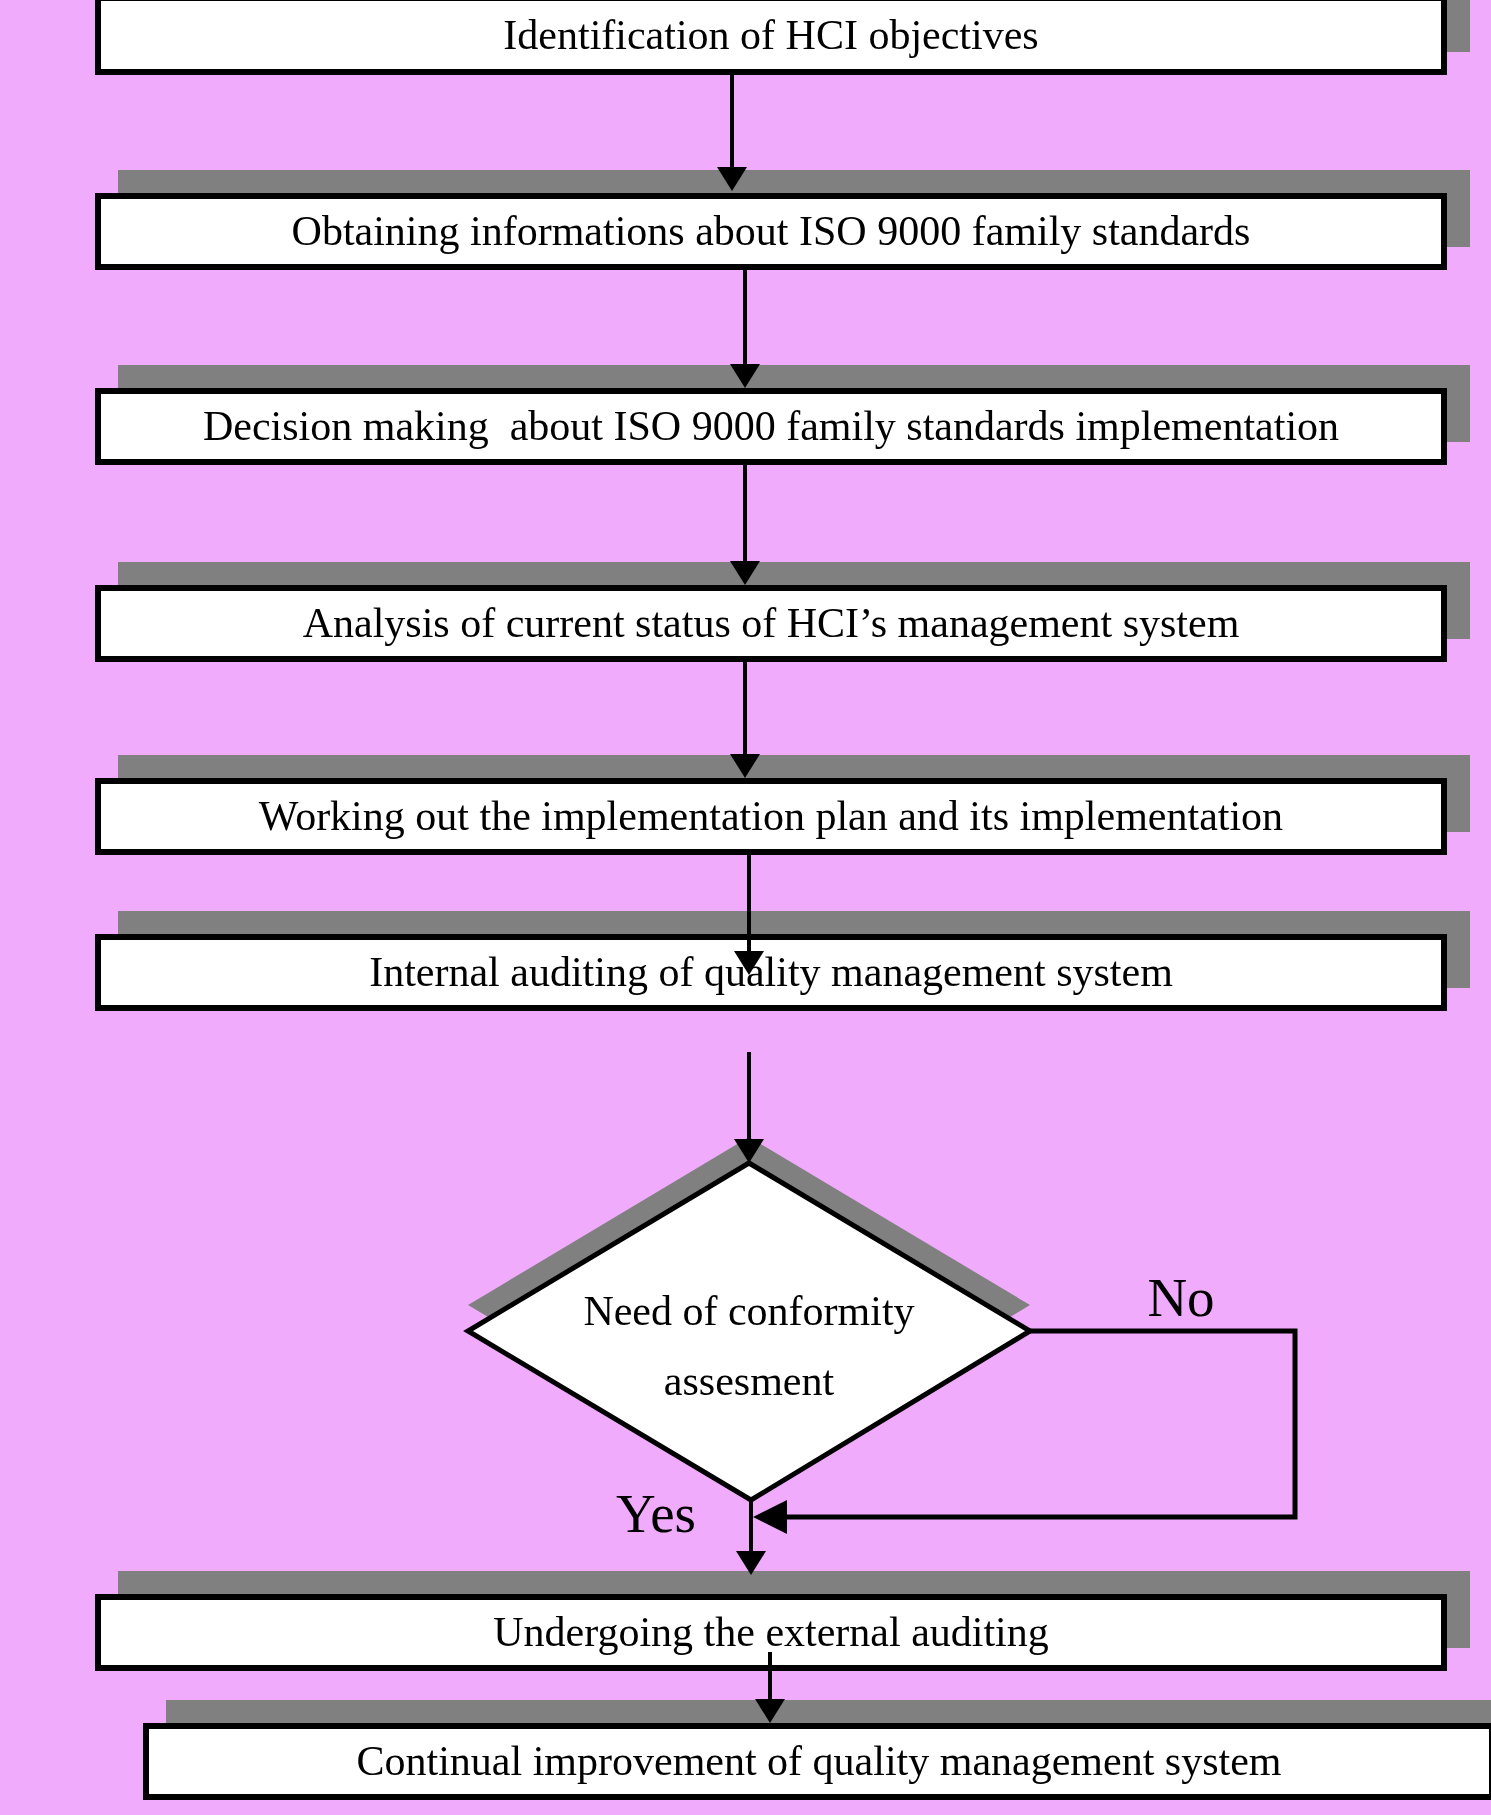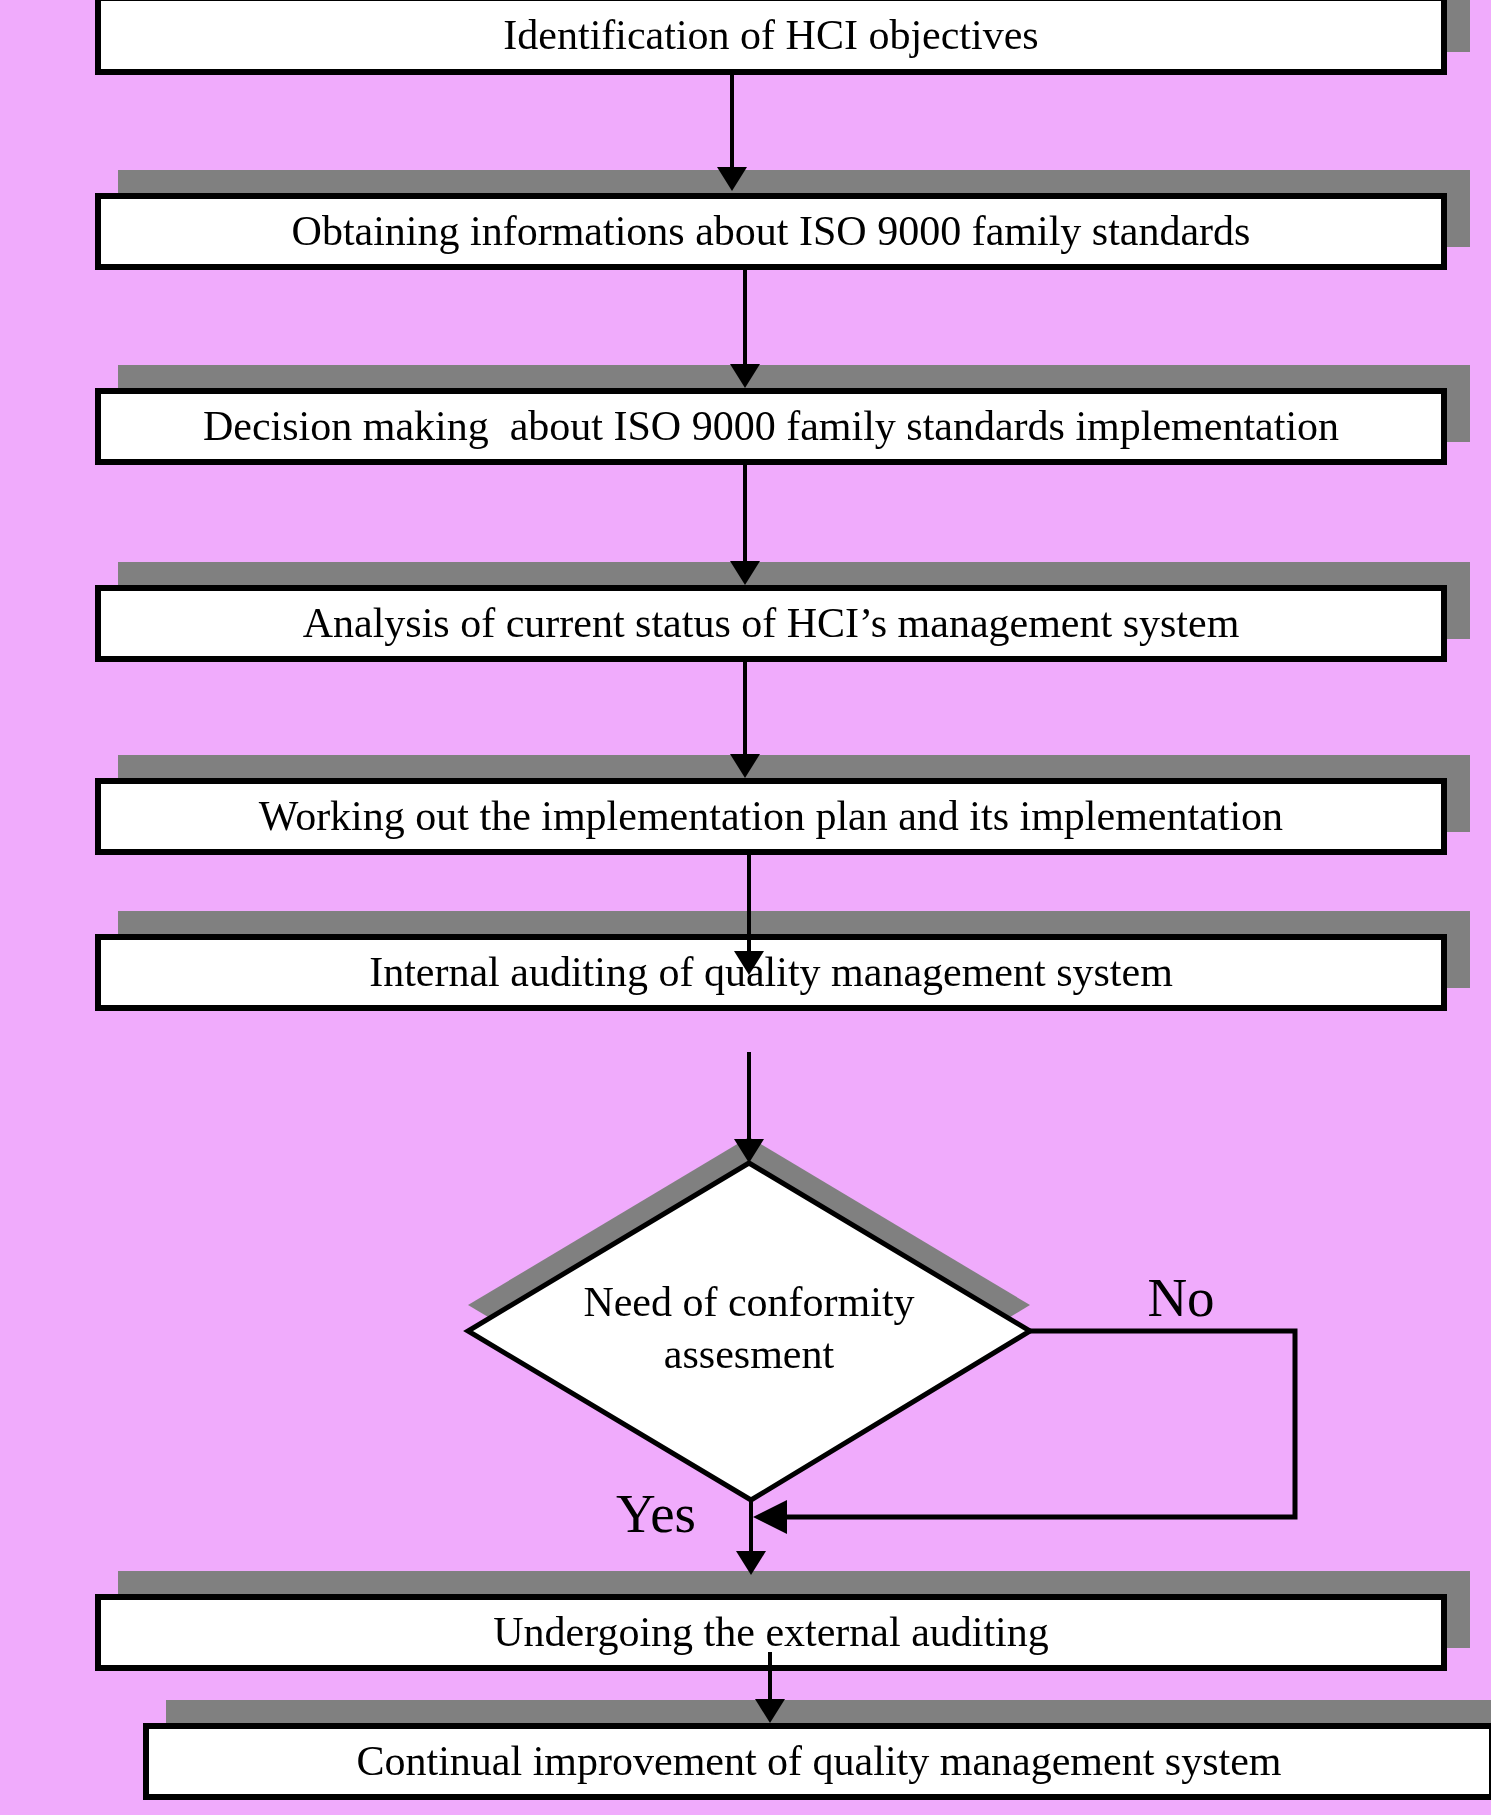--- a/index.html
+++ b/index.html
@@ -38,21 +38,21 @@
   }
   .ahead-left{
     position:absolute;width:0;height:0;
     border-top:17px solid transparent;
     border-bottom:17px solid transparent;
     border-right:34px solid #000;
   }
   #decision-svg{position:absolute;left:0;top:0;}
   .diamond-label{
     position:absolute;left:499px;top:1276px;width:500px;
-    font-size:42px;line-height:52px;
+    font-size:42px;line-height:70px;
     text-align:center;white-space:pre-wrap;
   }
   .branch-label{
     position:absolute;width:120px;
     font-size:55px;text-align:center;
   }
   #yes-label{left:596px;top:1482px;}
   #no-label{left:1121px;top:1266px;}
 </style>
 </head>

